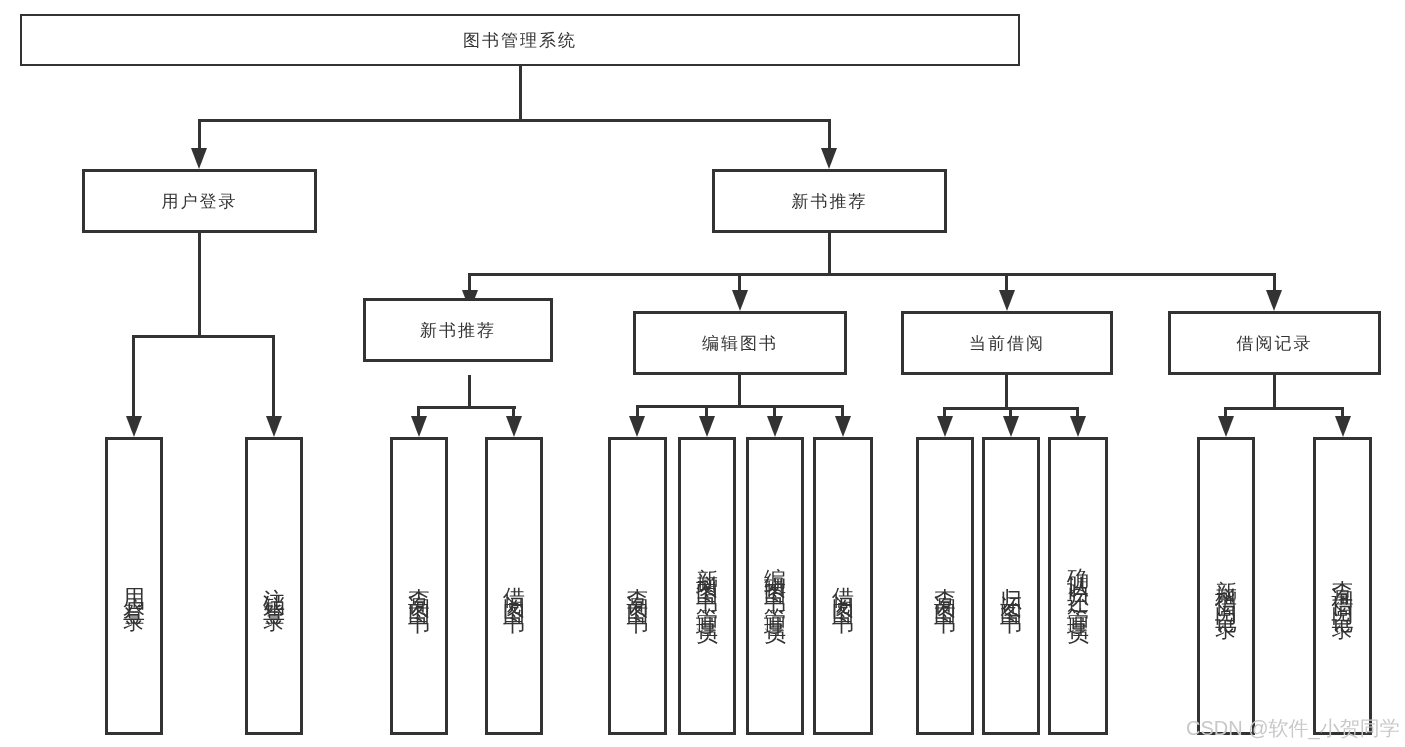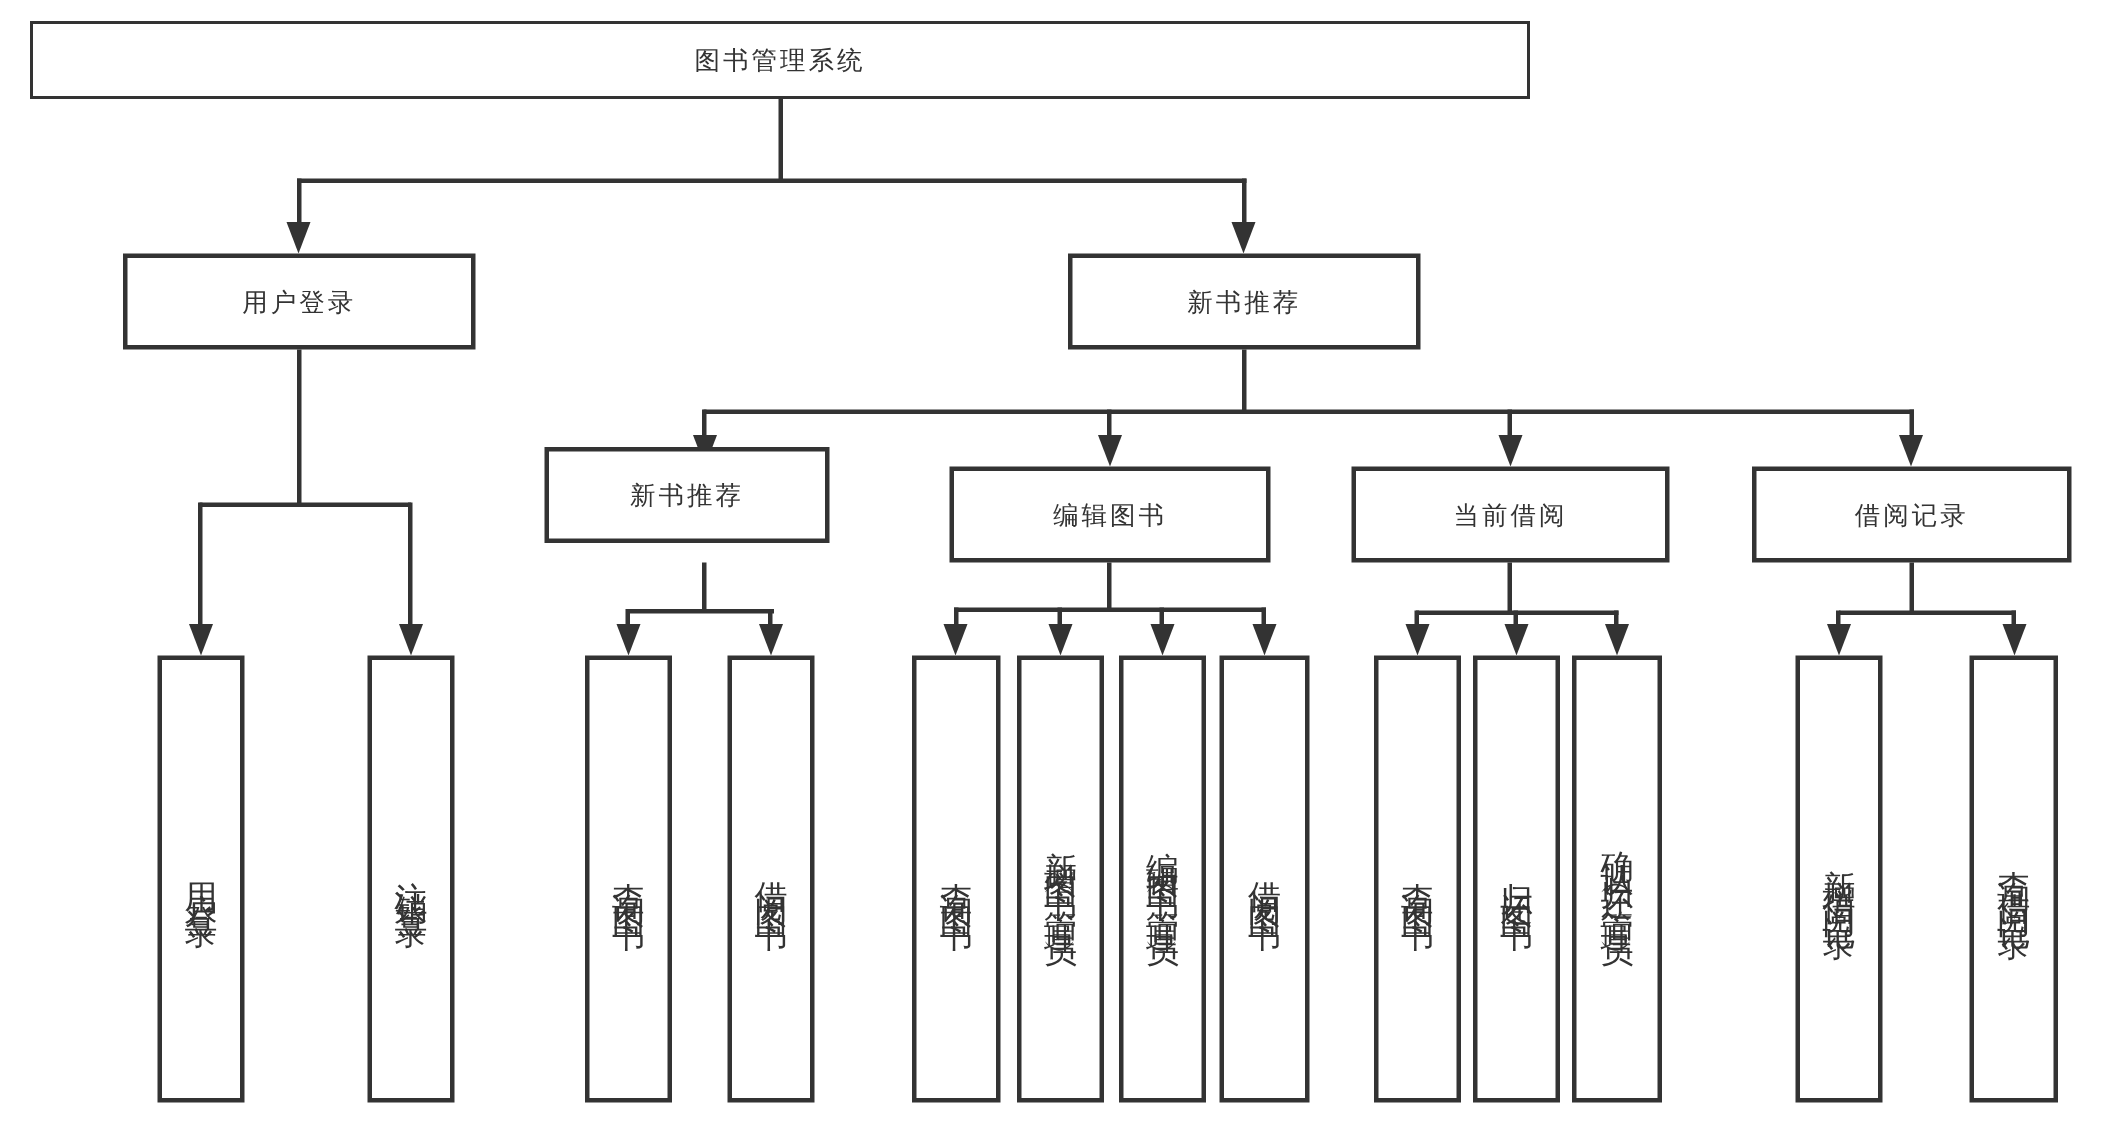--- a/index.html
+++ b/index.html
@@ -195,14 +195,15 @@
     <span>确认归还（管理员）</span>
   </div>
 
   <div class="box vbox" style="left:1197px; top:437px; width:58px; height:298px;">
     <span>新增借阅记录</span>
   </div>
   <div class="box vbox" style="left:1313px; top:437px; width:59px; height:298px;">
     <span>查询借阅记录</span>
   </div>
 
+  <div class="watermark">CSDN @软件_小贺同学</div>
 
 </div>
 
 </body></html>

